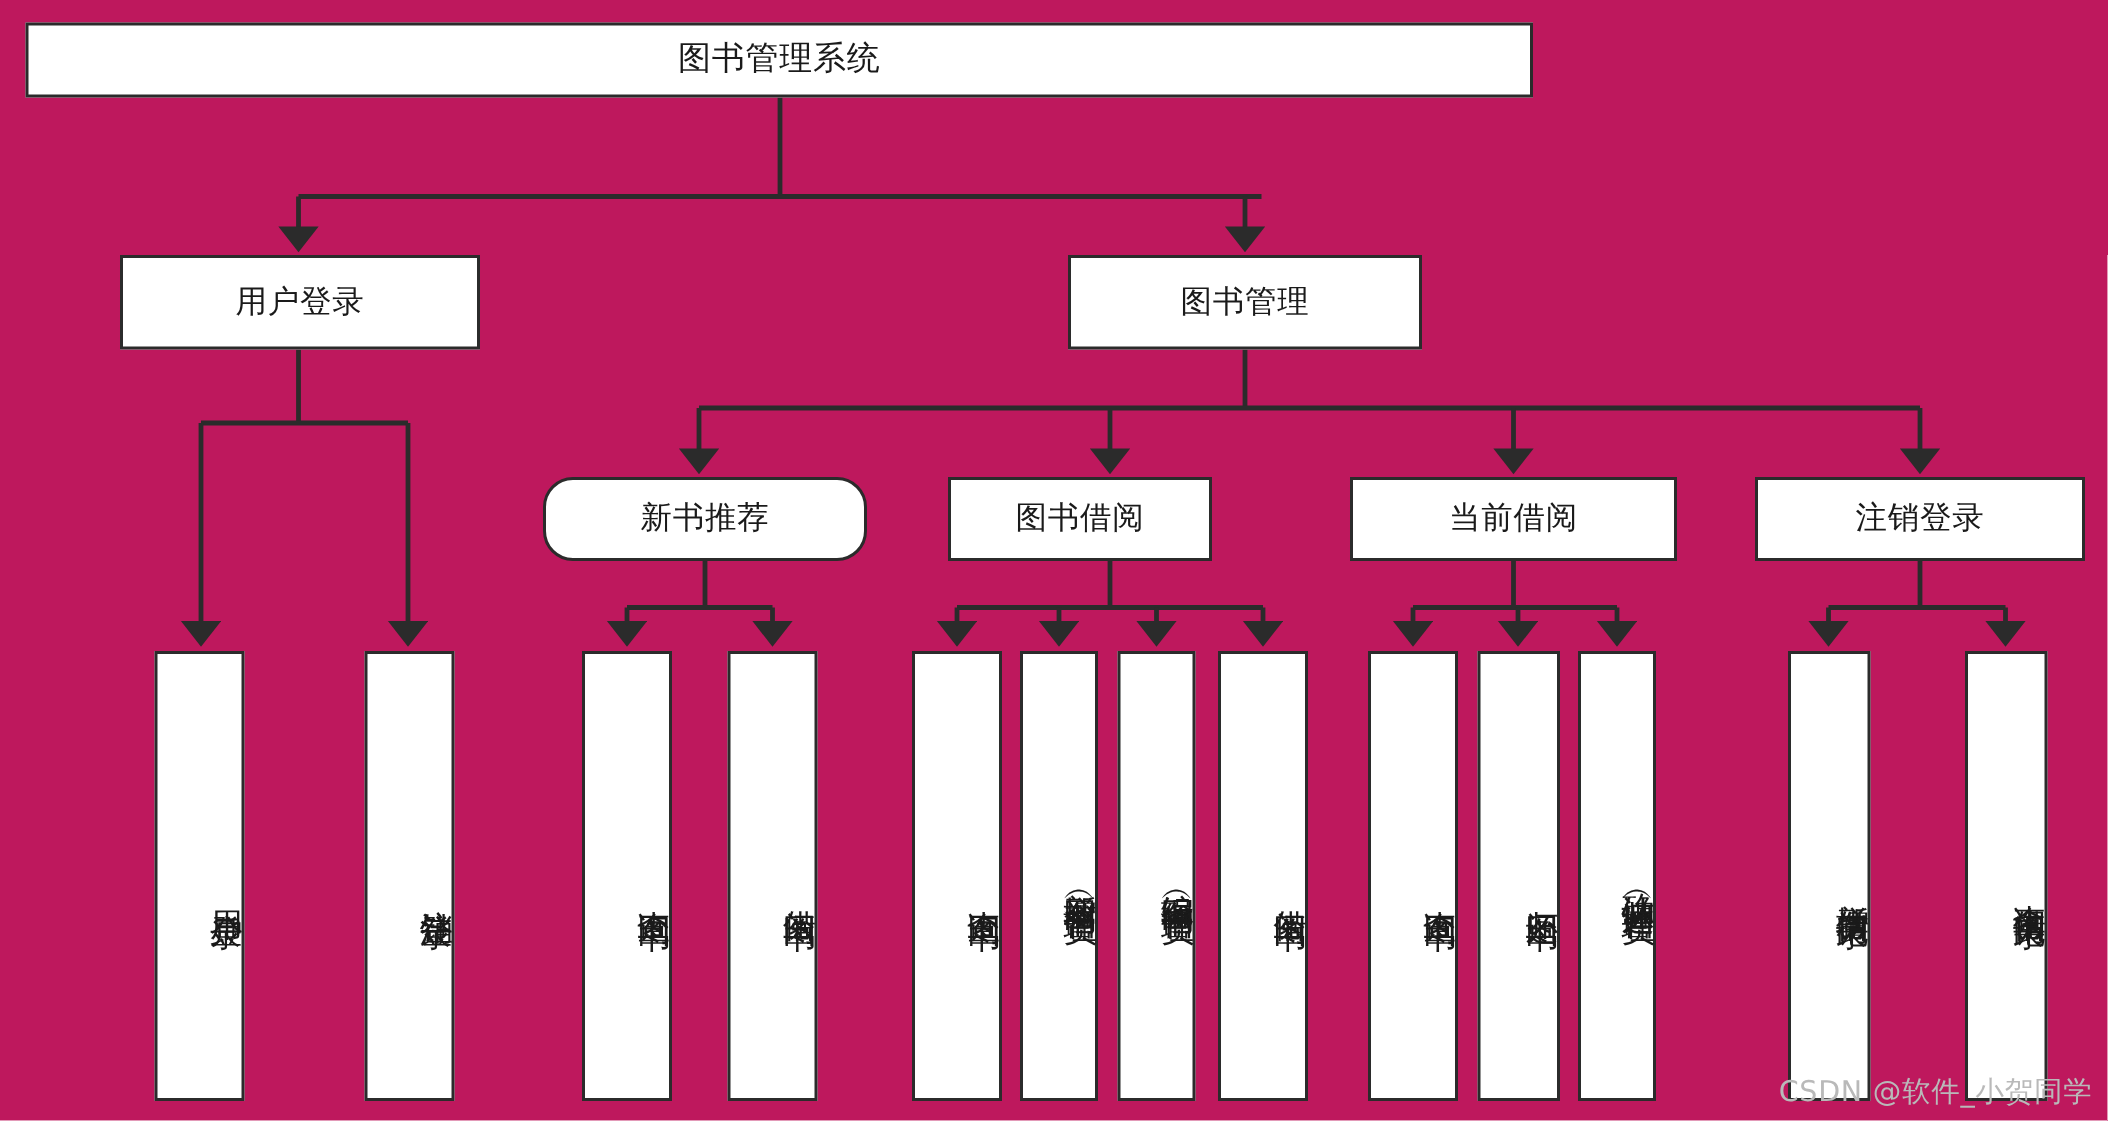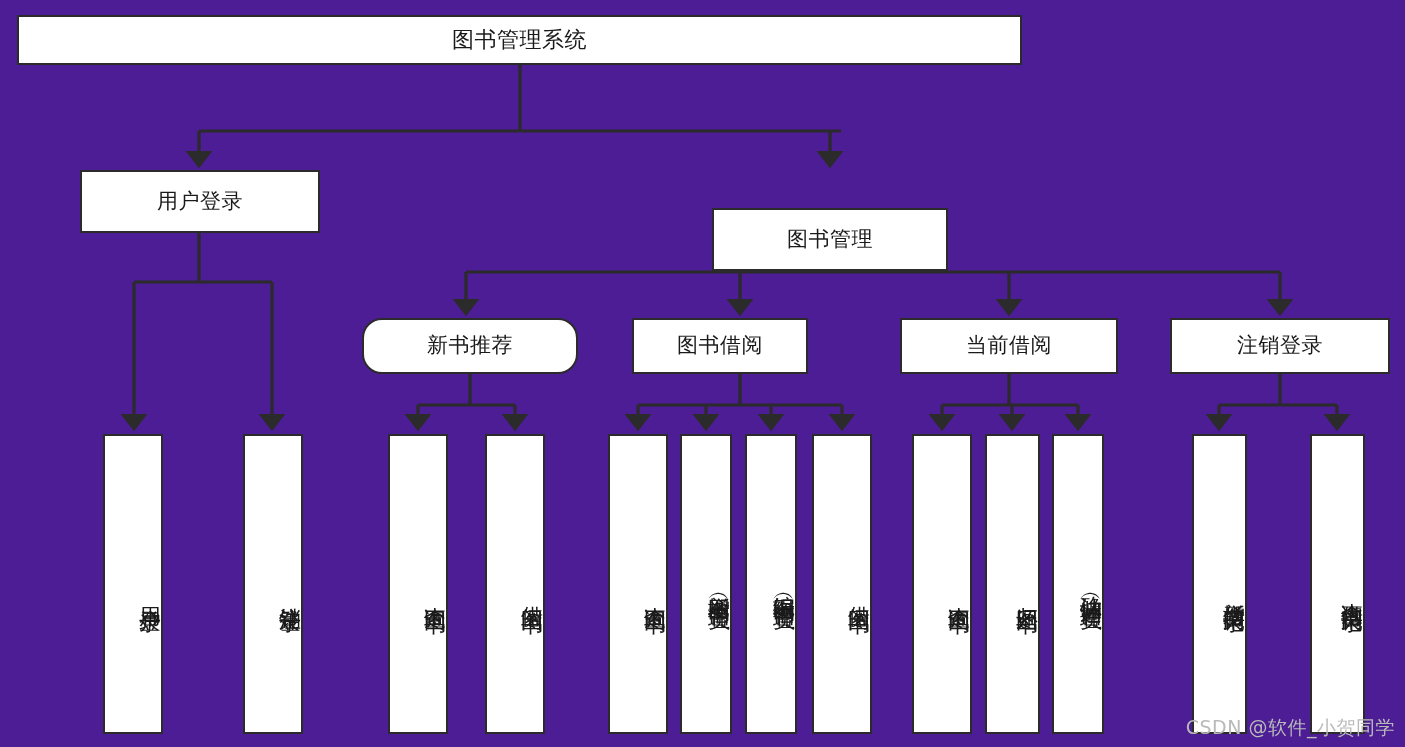--- a/index.html
+++ b/index.html
@@ -7,21 +7,21 @@
     padding: 0;
     background: #ffffff;
   }
   body {
     font-family: "DejaVu Sans", "Liberation Sans", sans-serif;
   }
   #canvas {
     position: relative;
     width: 1405px;
     height: 747px;
-    background: #4c1d95;
+    background: #be185d;
     overflow: hidden;
   }
   #wires {
     position: absolute;
     left: 0;
     top: 0;
     width: 1405px;
     height: 747px;
     pointer-events: none;
   }
@@ -123,21 +123,21 @@
     </g>
   </svg>
 
   <div class="node horiz root" style="left:17px; top:15px; width:1005px; height:50px;">
     <span>图书管理系统</span>
   </div>
 
   <div class="node horiz" style="left:80px; top:170px; width:240px; height:63px;">
     <span>用户登录</span>
   </div>
-  <div class="node horiz" style="left:712px; top:170px; width:236px; height:63px;margin-top:38px;">
+  <div class="node horiz" style="left:712px; top:170px; width:236px; height:63px;">
     <span>图书管理</span>
   </div>
 
   <div class="node horiz" style="left:362px; top:318px; width:216px; height:56px;border-radius:20px;">
     <span>新书推荐</span>
   </div>
   <div class="node horiz" style="left:632px; top:318px; width:176px; height:56px;">
     <span>图书借阅</span>
   </div>
   <div class="node horiz" style="left:900px; top:318px; width:218px; height:56px;">

